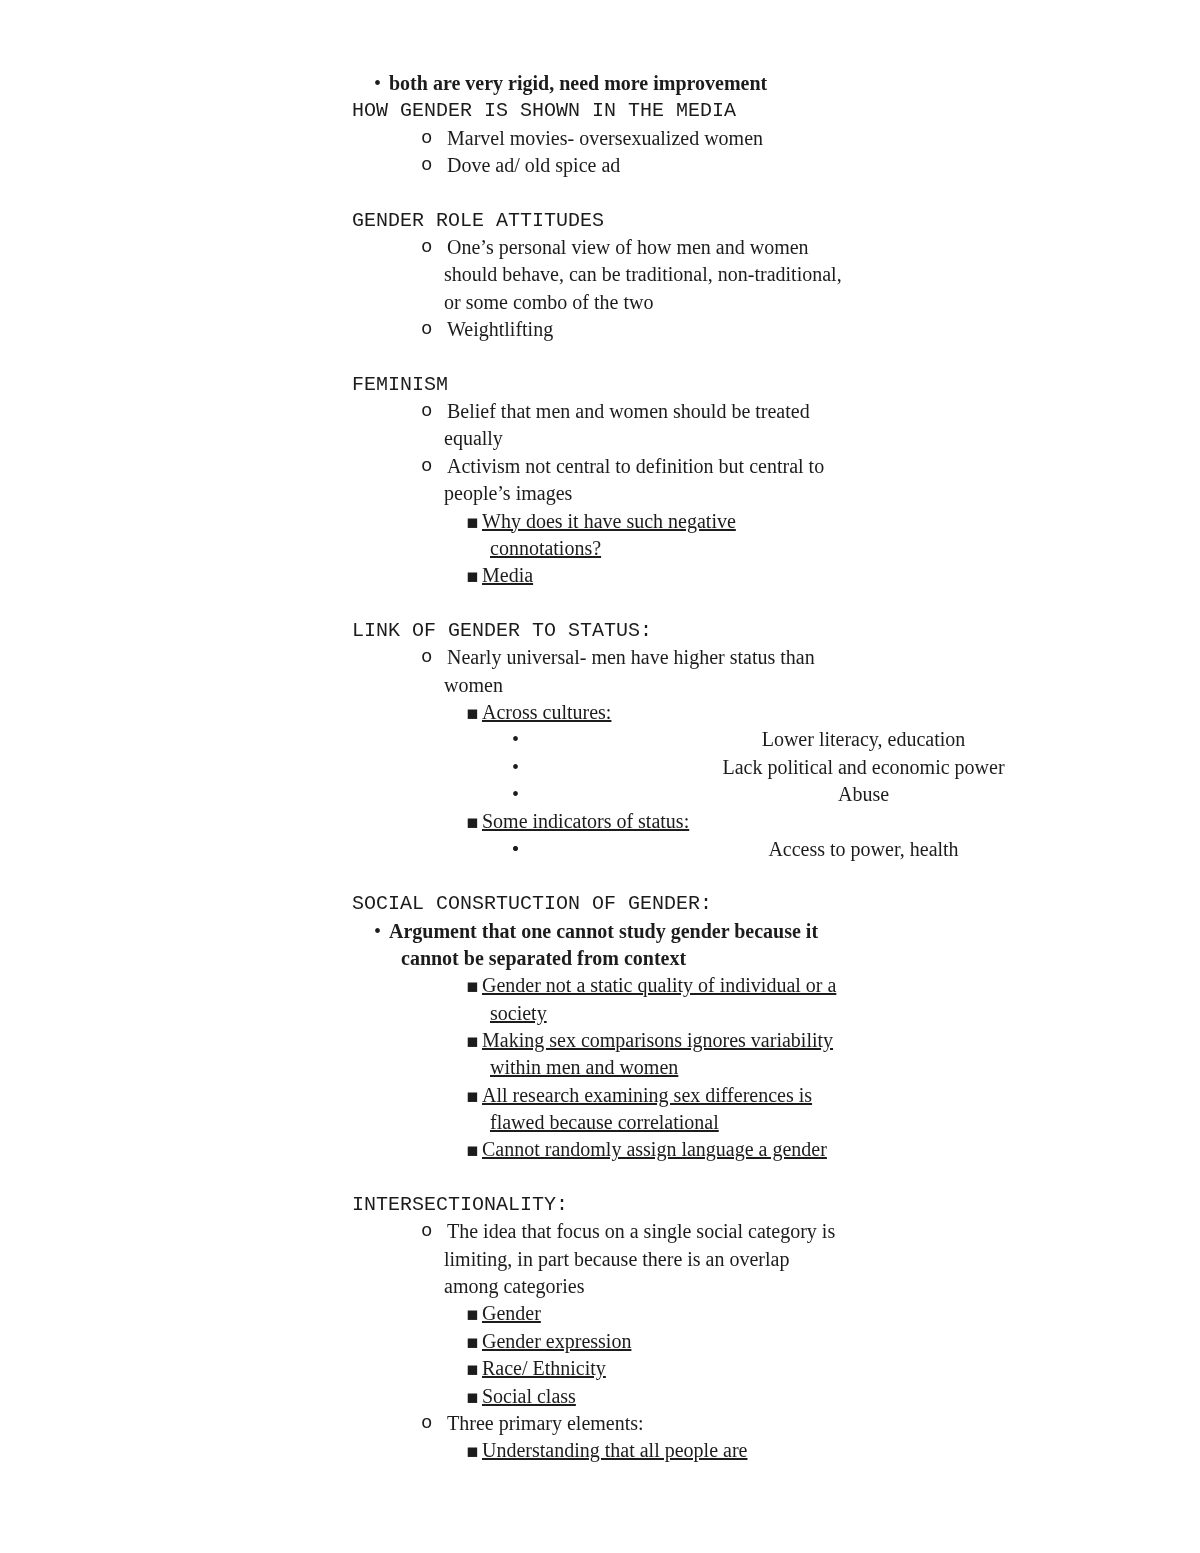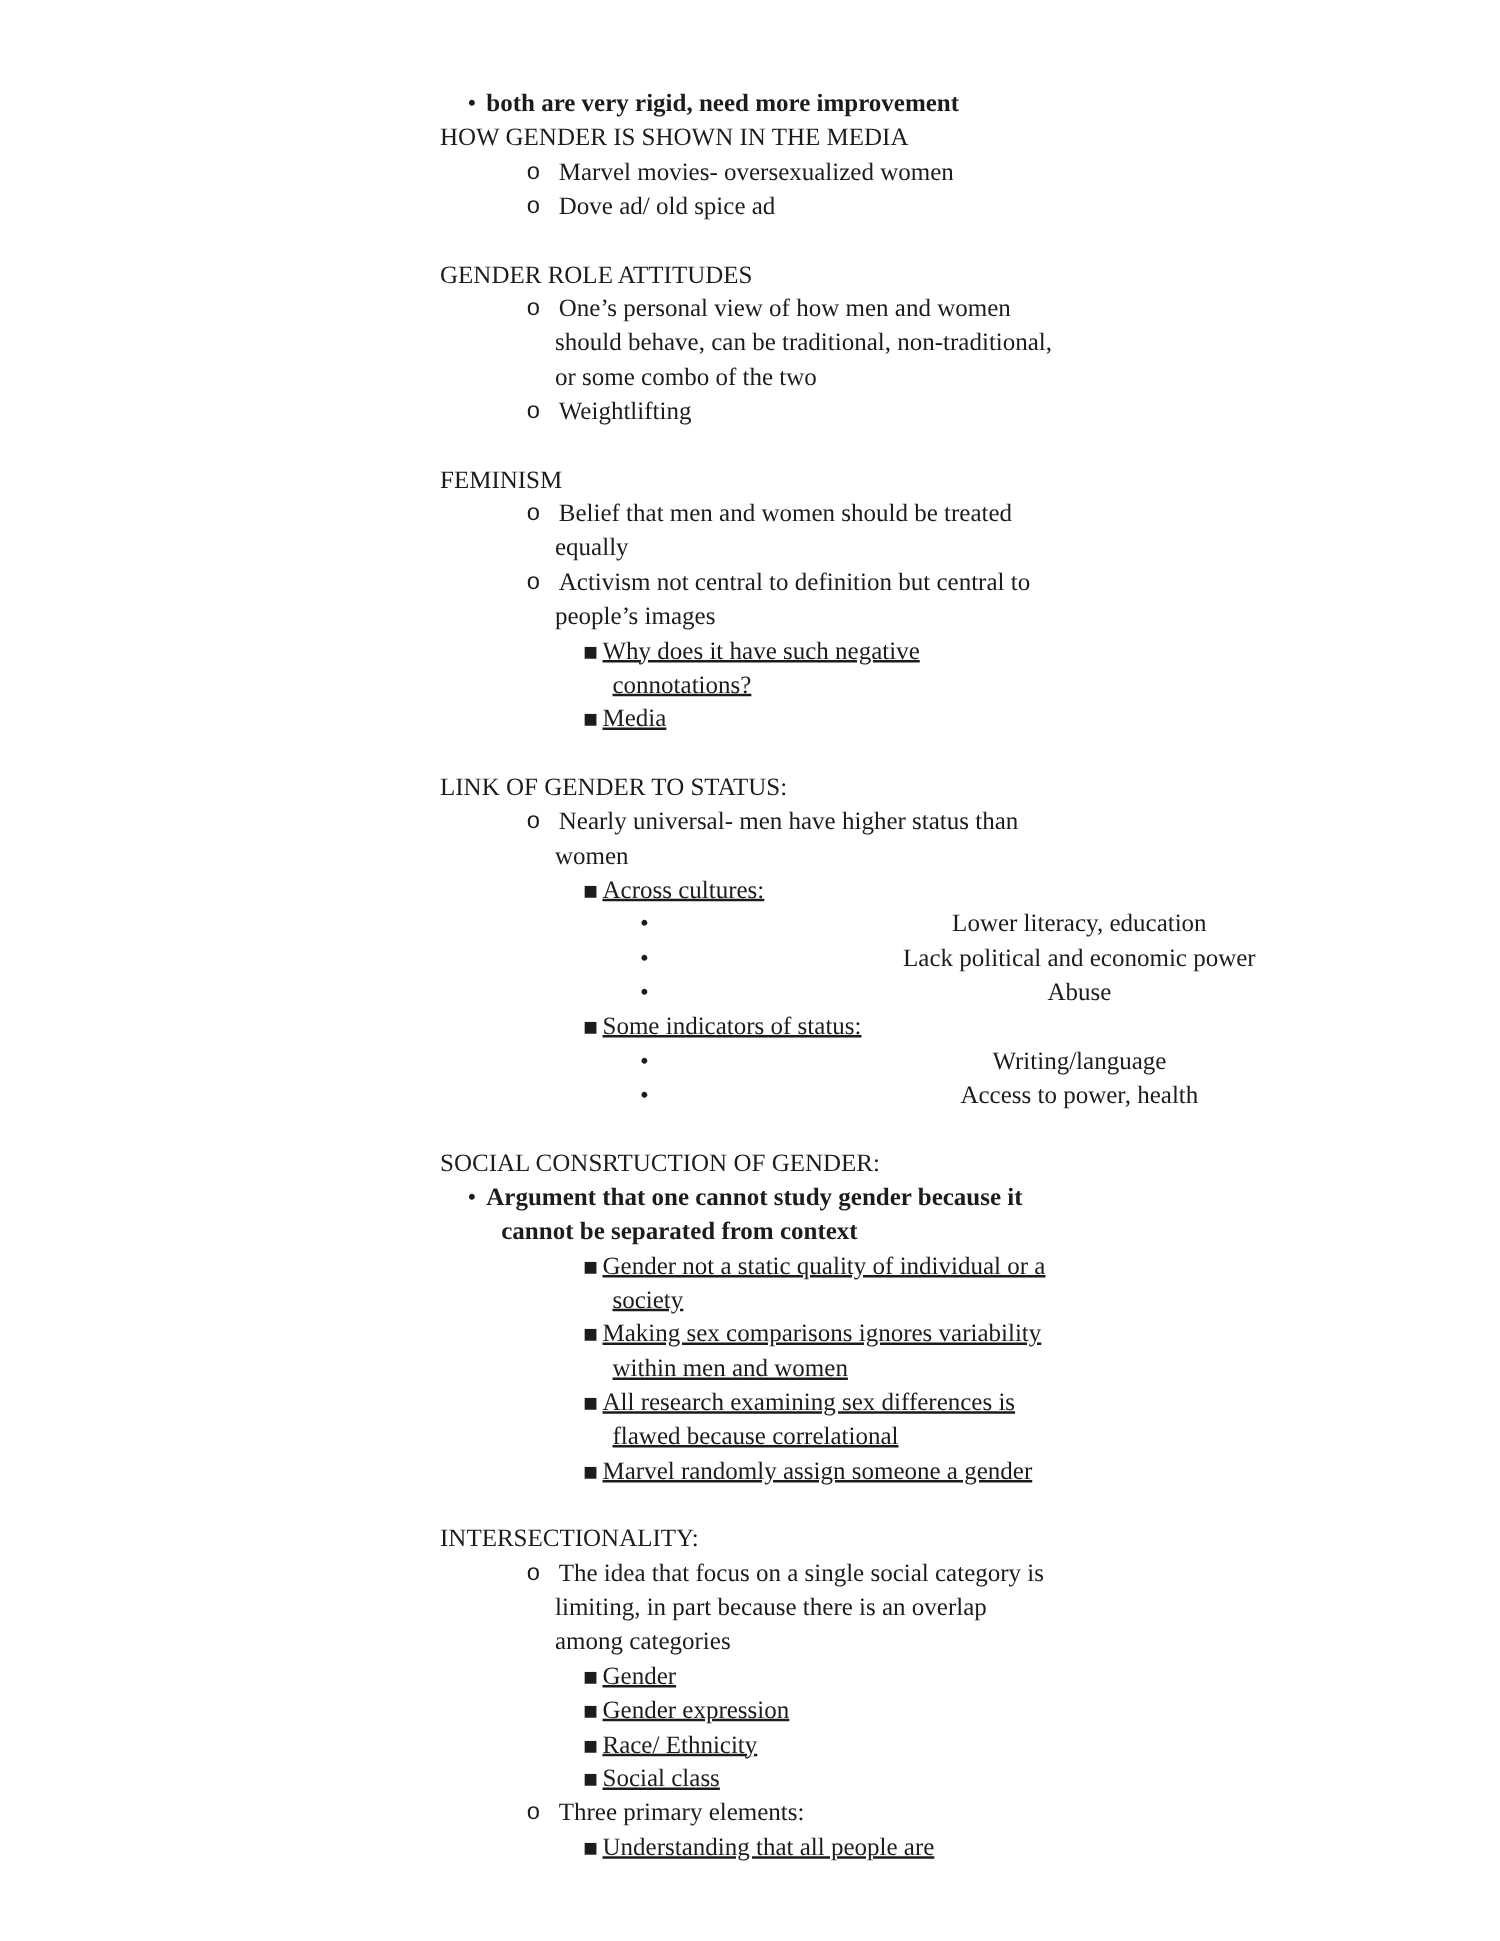--- a/index.html
+++ b/index.html
@@ -20,21 +20,21 @@
   }
   .content {
     padding-top: 70px;
   }
   .block {
     position: relative;
     white-space: nowrap;
   }
   .blank { height: 27.35px; }
 
-  .heading .text { margin-left: 352px; }
+  .heading .text { margin-left: 352px; font-family: Liberation Mono, monospace; }
 
   .bullet {
     position: absolute;
     top: 0;
   }
 
   
   .l1 .bullet { left: 374px; }
   .l1 .text   { margin-left: 401px; text-indent: -12px; font-weight: bold; }
 
@@ -133,21 +133,20 @@
       <div class="block l4">
         <span class="bullet">•</span>
         <div class="text">Abuse</div>
       </div>
       <div class="block l3">
         <span class="bullet">▪</span>
         <div class="text">Some indicators of status:</div>
       </div>
       <div class="block l4">
         <span class="bullet">•</span>
-        <div class="text">Writing/language</div>
       </div>
       <div class="block l4">
         <span class="bullet">•</span>
         <div class="text">Access to power, health</div>
       </div>
       <div class="block blank"></div>
       <div class="block heading">
         <div class="text">SOCIAL CONSRTUCTION OF GENDER:</div>
       </div>
       <div class="block l1">
@@ -161,21 +160,21 @@
       <div class="block l3">
         <span class="bullet">▪</span>
         <div class="text">Making sex comparisons ignores variability<br>within men and women</div>
       </div>
       <div class="block l3">
         <span class="bullet">▪</span>
         <div class="text">All research examining sex differences is<br>flawed because correlational</div>
       </div>
       <div class="block l3">
         <span class="bullet">▪</span>
-        <div class="text">Marvel randomly assign someone a gender</div>
+        <div class="text">Cannot randomly assign language a gender</div>
       </div>
       <div class="block blank"></div>
       <div class="block heading">
         <div class="text">INTERSECTIONALITY:</div>
       </div>
       <div class="block l2">
         <span class="bullet">o</span>
         <div class="text">The idea that focus on a single social category is<br>limiting, in part because there is an overlap<br>among categories</div>
       </div>
       <div class="block l3">

